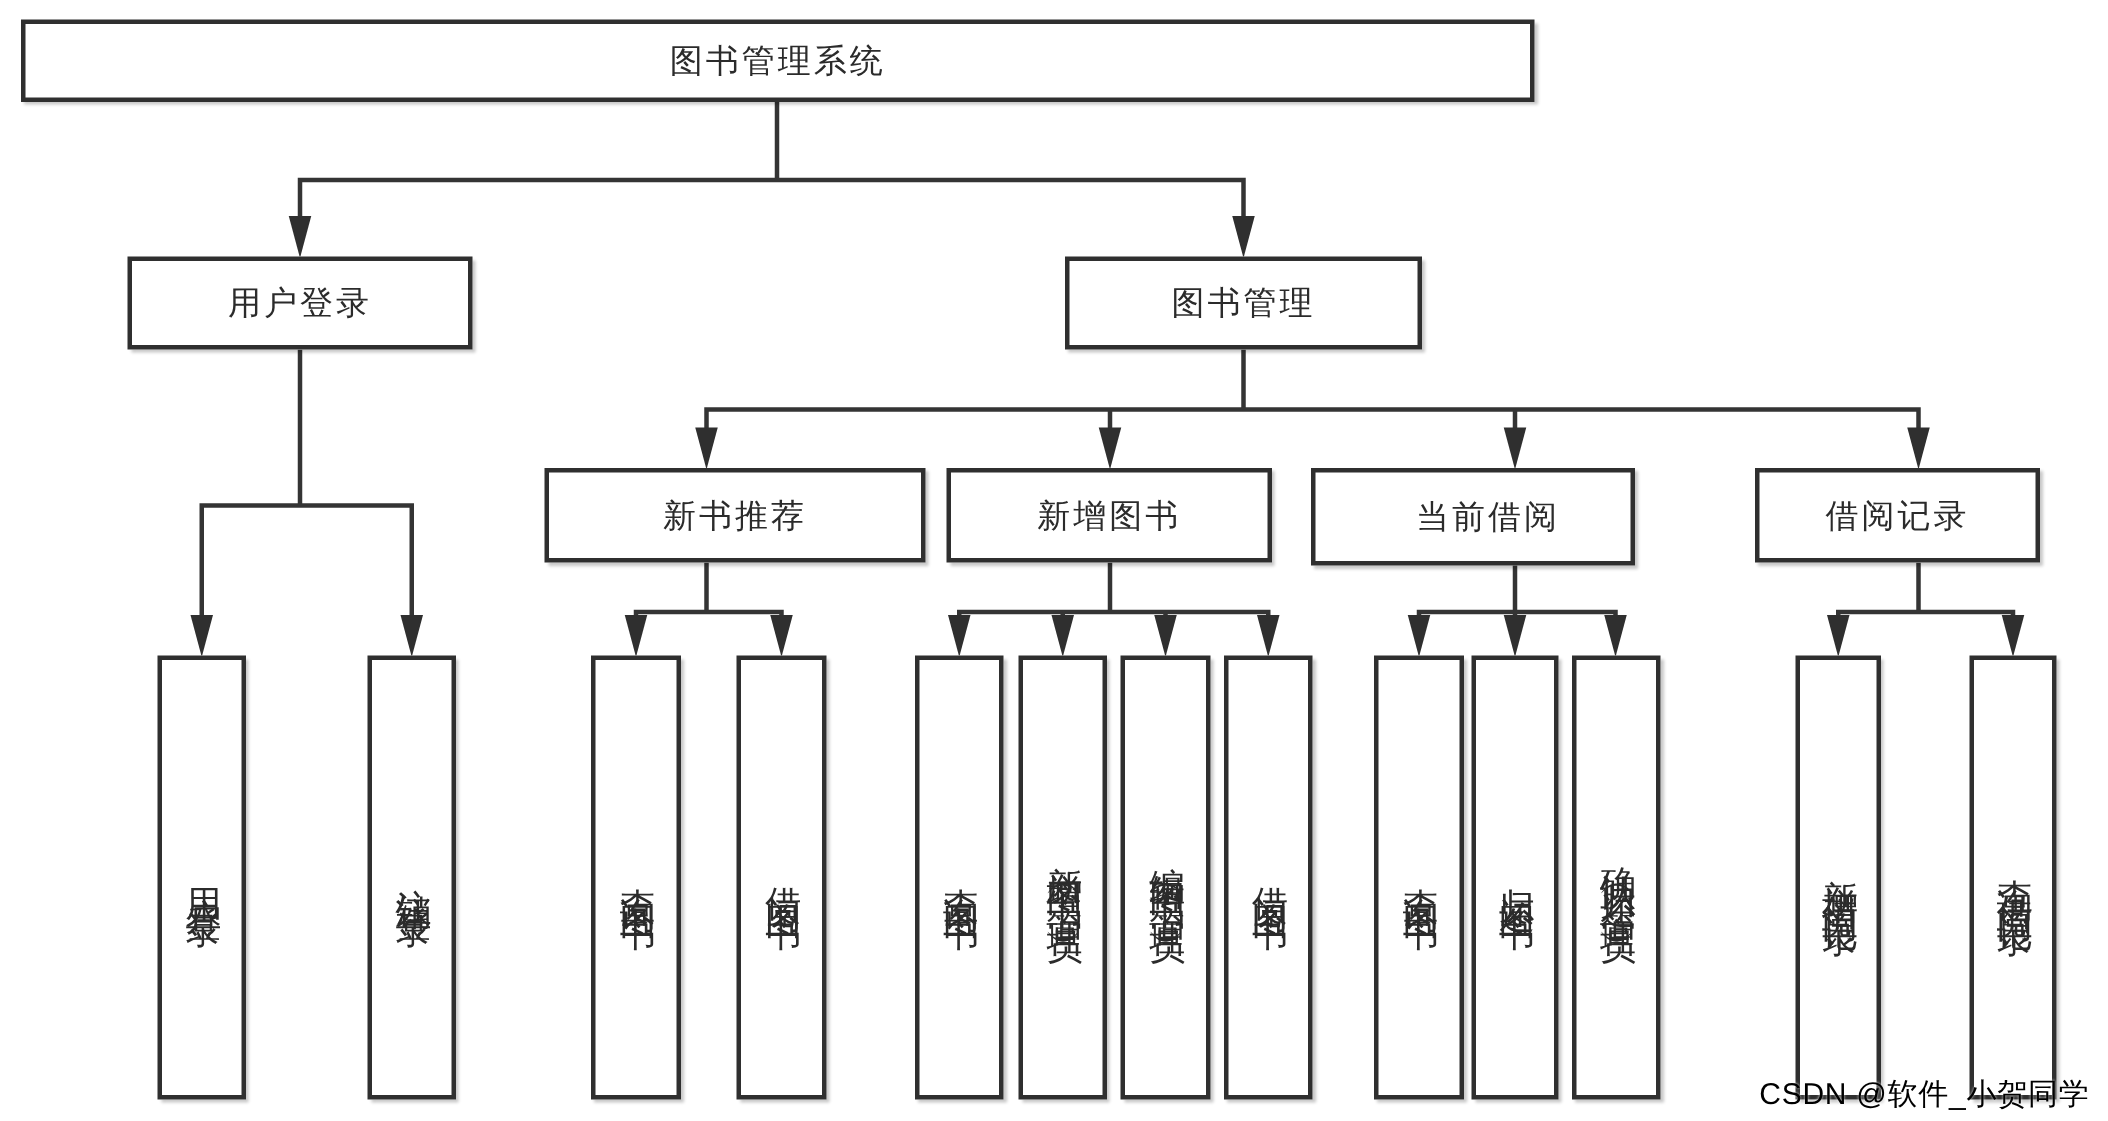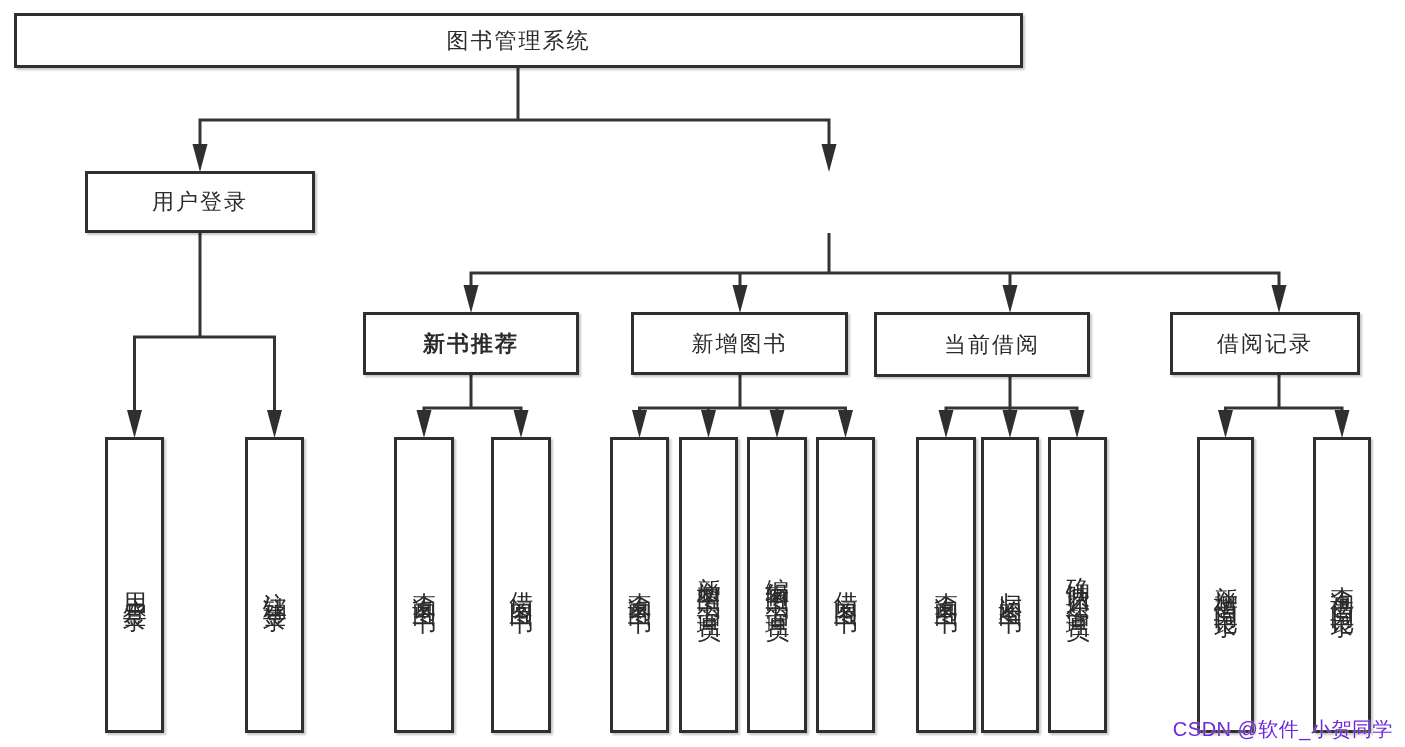--- a/index.html
+++ b/index.html
@@ -14,21 +14,21 @@
     border:3px solid #2f2f2f;display:flex;align-items:center;justify-content:center;
     color:#2b2b2b;z-index:1;box-shadow:2px 2px 2px rgba(0,0,0,0.22);
   }
   .node.h{font-size:22px;letter-spacing:2px;white-space:nowrap;}
   .node.v .node-label{
     writing-mode:vertical-rl;text-orientation:mixed;
     font-size:24px;letter-spacing:6px;line-height:1.1;
   }
   .watermark{
     position:absolute;right:12px;bottom:4px;z-index:2;
-    font-size:20px;color:#6d28d9;letter-spacing:0.5px;
+    font-size:20px;color:#000000;letter-spacing:0.5px;
     text-shadow:0 0 2px rgba(255,255,255,0.9);
     white-space:nowrap;
   }
 </style>
 </head>
 <body>
 
 <div class="stage">
 
   <svg class="connectors" width="1405" height="747" viewBox="0 0 1405 747">
@@ -64,22 +64,25 @@
     </g>
   </svg>
 
   <div class="node h" style="left:14px;top:13px;width:1009px;height:55px;">
     <span class="node-label">图书管理系统</span>
   </div>
 
   <div class="node h" style="left:85px;top:171px;width:230px;height:62px;">
     <span class="node-label">用户登录</span>
   </div>
+  <div class="node h" style="left:710px;top:171px;width:238px;height:62px;">
+    <span class="node-label">图书管理</span>
+  </div>
 
-  <div class="node h" style="left:363px;top:312px;width:216px;height:63px;font-weight:bold;">
+  <div class="node h" style="left:363px;top:312px;width:254px;height:63px;">
     <span class="node-label">新书推荐</span>
   </div>
   <div class="node h" style="left:631px;top:312px;width:217px;height:63px;">
     <span class="node-label">新增图书</span>
   </div>
   <div class="node h" style="left:874px;top:312px;width:216px;height:65px;padding-left:20px;">
     <span class="node-label">当前借阅</span>
   </div>
   <div class="node h" style="left:1170px;top:312px;width:190px;height:63px;">
     <span class="node-label">借阅记录</span>

